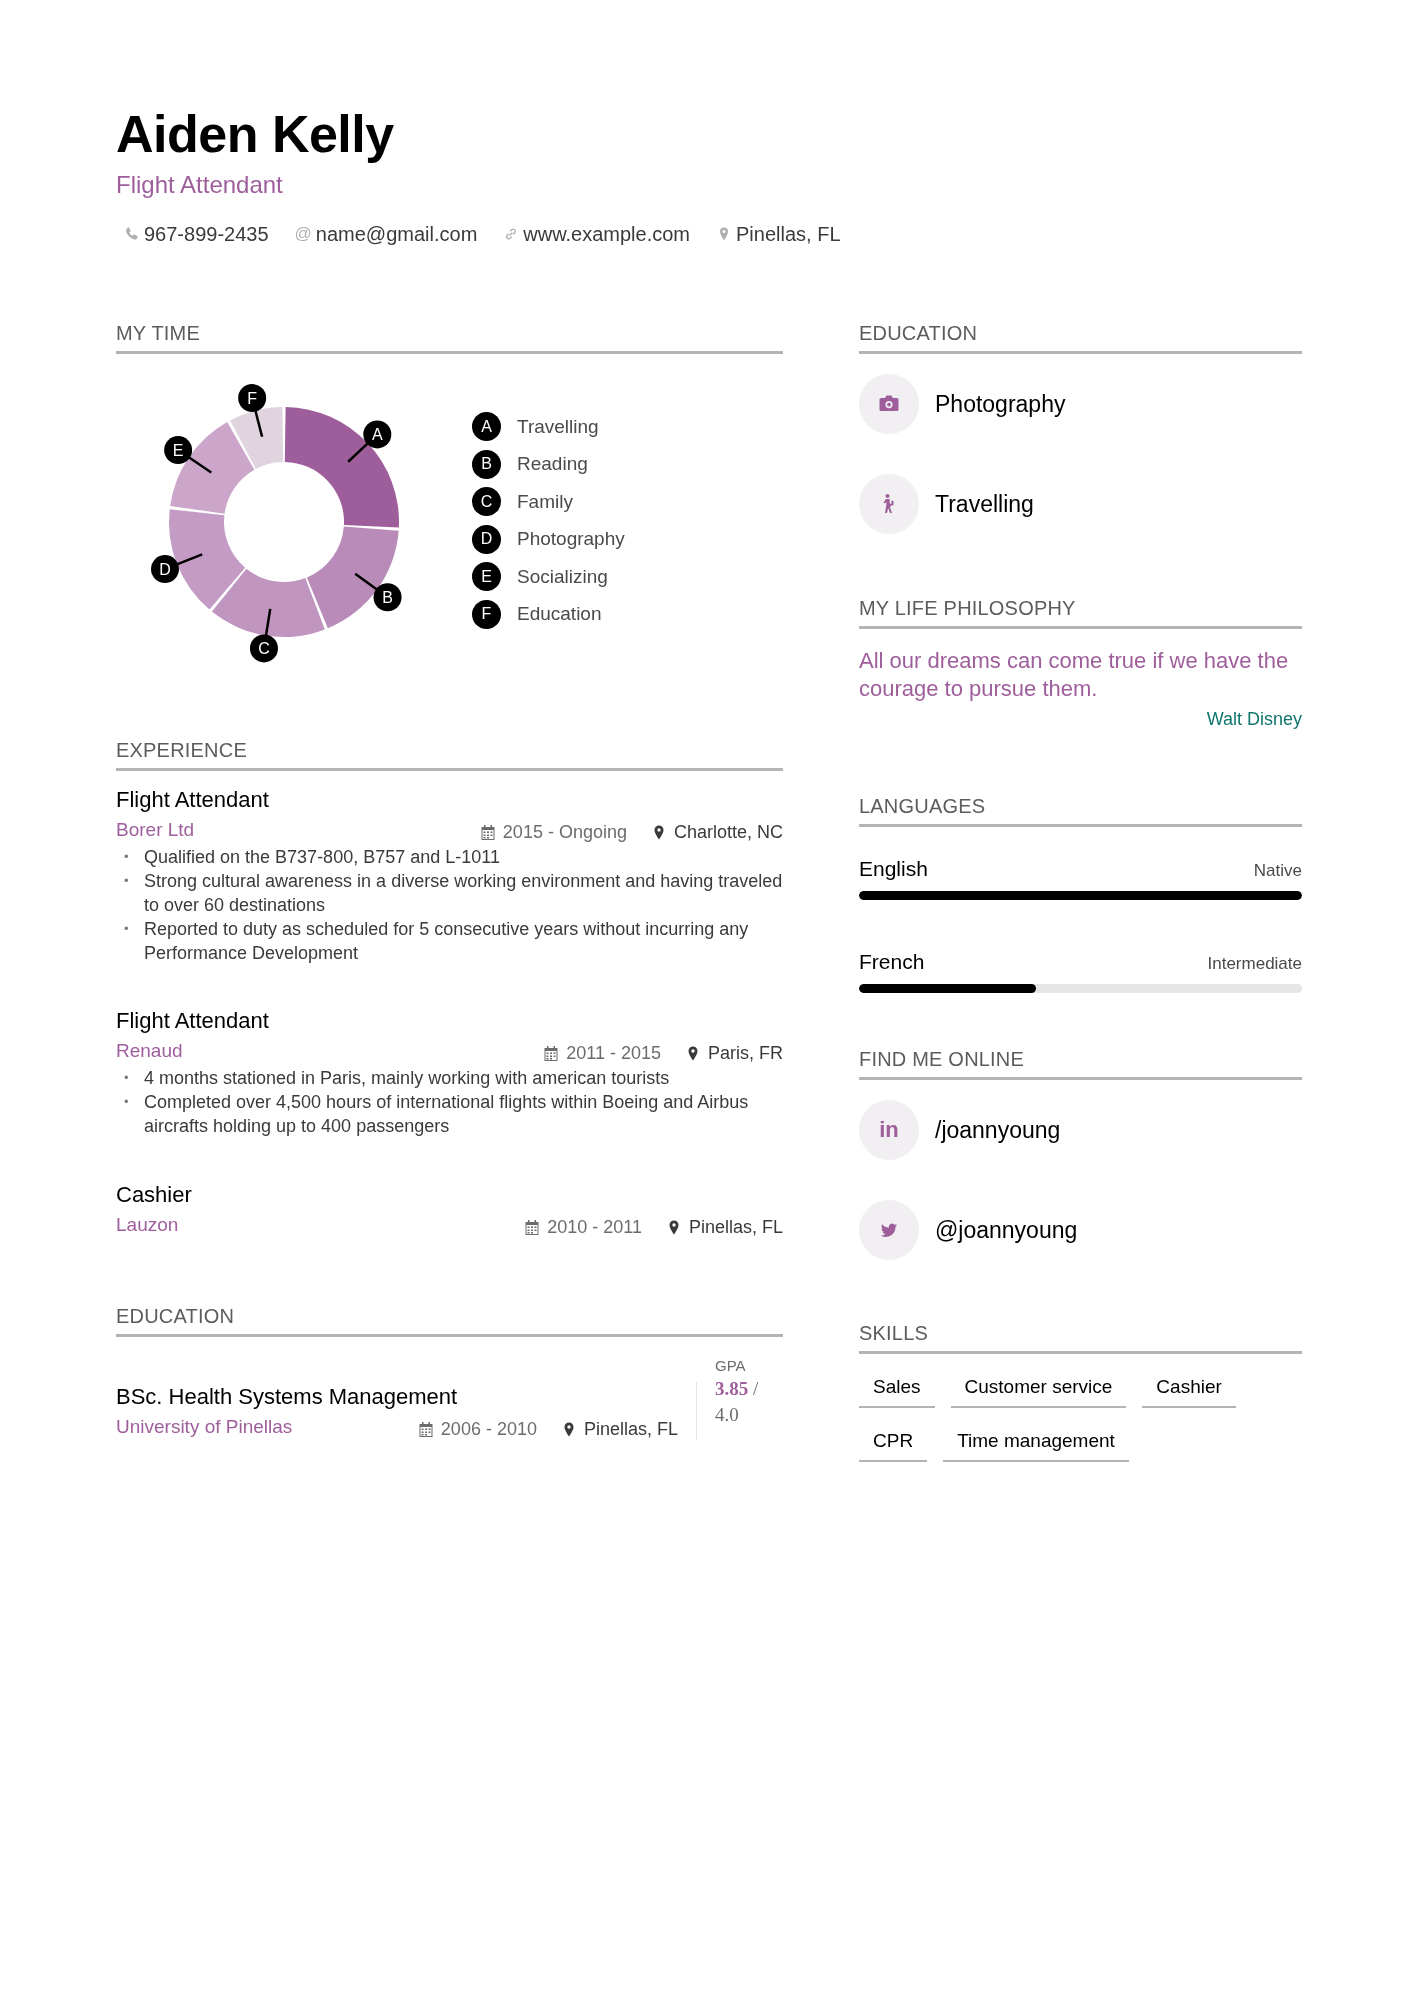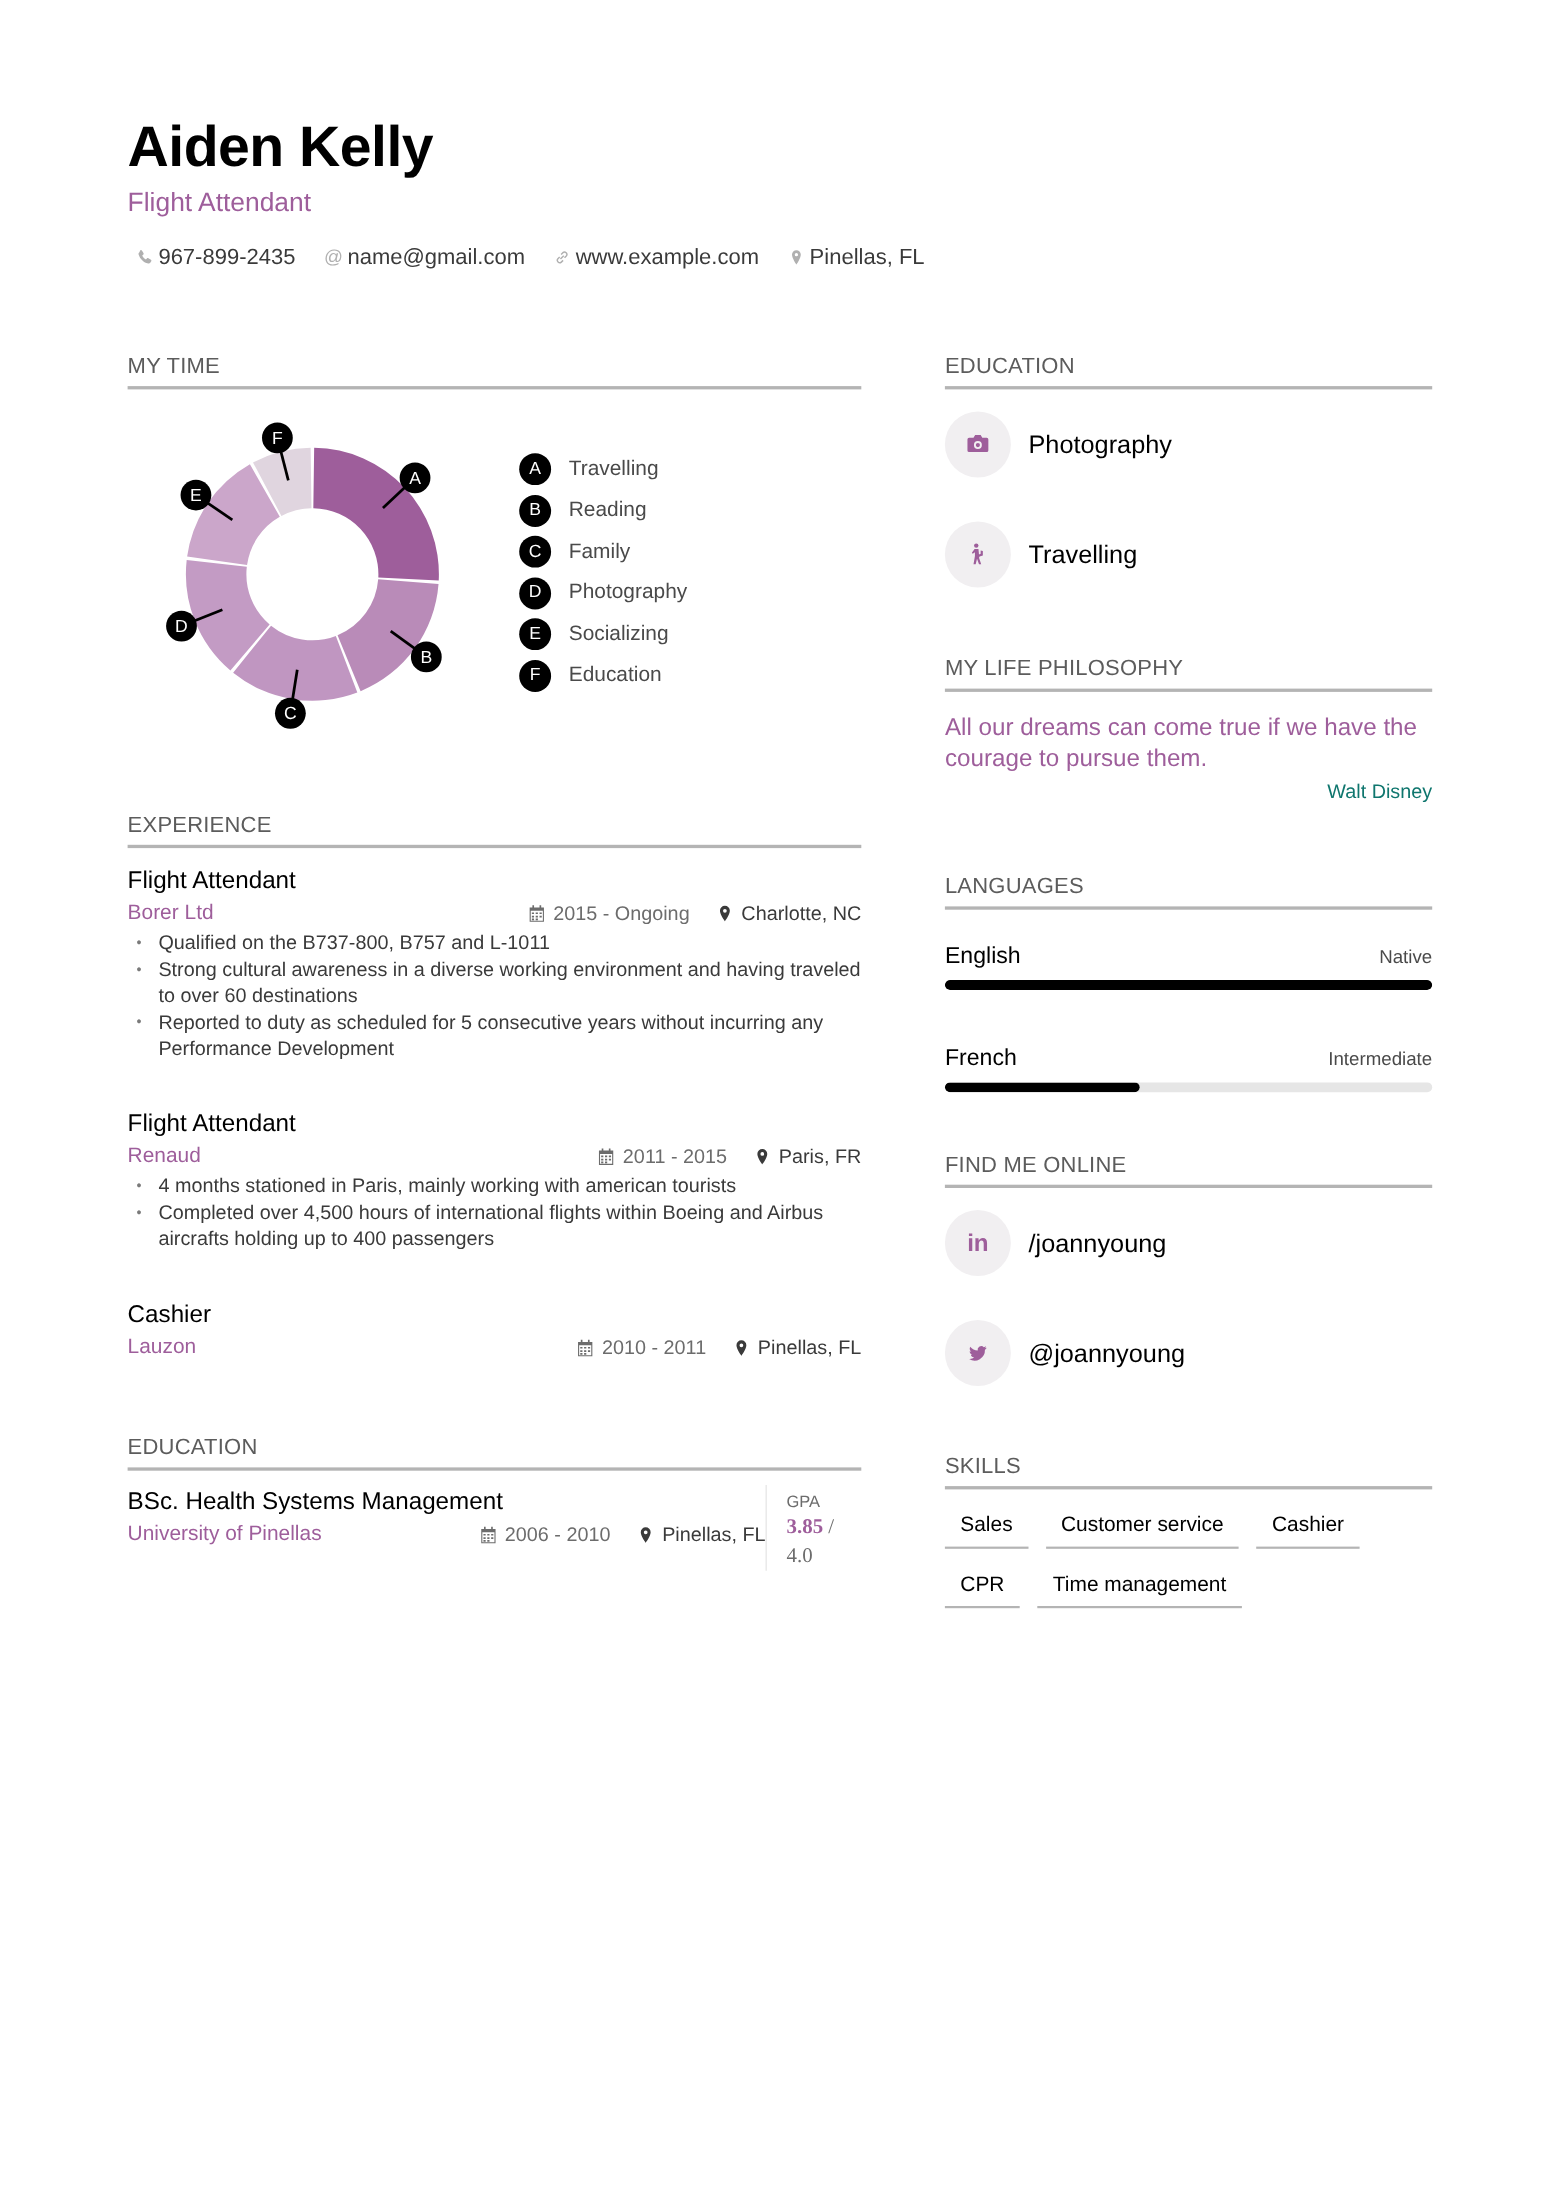--- a/index.html
+++ b/index.html
@@ -22,33 +22,33 @@
   
   .donut { position: absolute; left: 140px; top: 370px; width: 290px; height: 300px; }
   .legend { position: absolute; left: 472px; top: 408px; }
   .legend-item { display: flex; align-items: center; height: 37.5px; }
   .badge { width: 29px; height: 29px; border-radius: 50%; background: #000; color: #fff; font-family: "Liberation Sans", sans-serif; font-size: 16px; display: flex; align-items: center; justify-content: center; margin-right: 16px; }
   .legend-label { font-family: "Liberation Sans", sans-serif; font-size: 19px; color: #4a4a4a; }
 
   
   .job { position: absolute; left: 116px; width: 667px; }
   .job-title { font-family: "Liberation Sans", sans-serif; font-size: 22px; color: #000; line-height: 30px; }
-  .job-row { display: flex; justify-content: space-between; align-items: center; margin-top: 2px; }
+  .job-row { display: flex; justify-content: space-between; align-items: flex-end; margin-top: 2px; }
   .company { font-family: "Liberation Sans", sans-serif; font-size: 19px; color: #9e5e9b; line-height: 26px; }
   .meta { display: flex; gap: 24px; font-family: "Liberation Sans", sans-serif; font-size: 18px; color: #6c6c6c; }
   .meta-item { display: flex; align-items: center; gap: 7px; }
   .meta-item.loc { color: #3a3a3a; }
   .meta svg { width: 16px; height: 17px; fill: #6c6c6c; }
   .bullets { list-style: none; margin-top: 2px; }
   .bullets li { position: relative; padding-left: 28px; font-family: "Liberation Sans", sans-serif; font-size: 18px; color: #3a3a3a; line-height: 24px; }
   .bullets li::before { content: "•"; position: absolute; left: 8px; top: 0; color: #7a7a7a; font-size: 13px; }
 
   
   .edu { position: absolute; left: 116px; top: 1350px; width: 667px; display: flex; }
-  .edu-main { flex: 1; border-right: 1px solid #e2e2e2; }
+  .edu-main { flex: 1; padding-right: 18px; border-right: 1px solid #e2e2e2; margin-top: 32px; }
   .edu-gpa { width: 86px; padding-left: 18px; }
   .gpa-label { font-family: "Liberation Sans", sans-serif; font-size: 15px; color: #6c6c6c; line-height: 20px; margin-top: 6px; }
   .gpa-value { font-family: Liberation Serif, serif; font-size: 19px; color: #6c6c6c; line-height: 26px; }
   .gpa-value b { color: #9e5e9b; }
 
   
   .right { position: absolute; left: 859px; width: 443px; }
   .pill-row { display: flex; align-items: center; height: 60px; }
   .circle { width: 60px; height: 60px; border-radius: 50%; background: #f1eff1; display: flex; align-items: center; justify-content: center; margin-right: 16px; }
   .circle svg { width: 26px; height: 26px; fill: #9e5e9b; }

